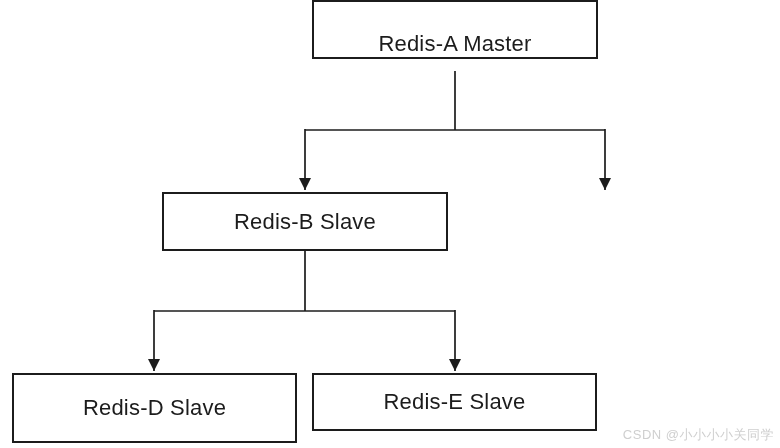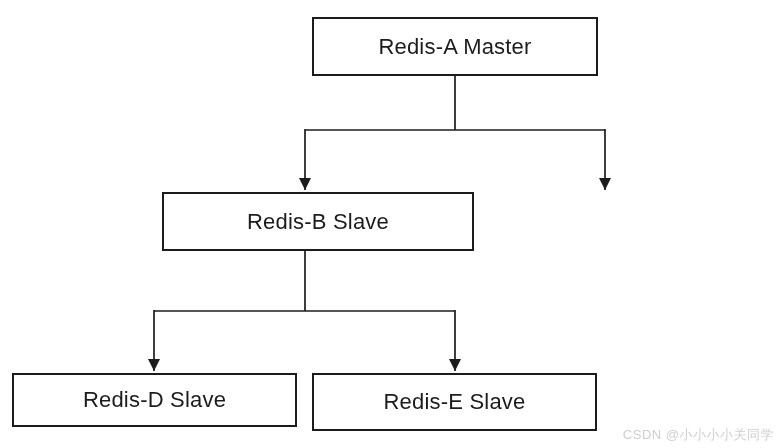--- a/index.html
+++ b/index.html
@@ -25,24 +25,24 @@
     background: #ffffff;
     border: 2px solid #1c1c1c;
     display: flex;
     align-items: center;
     justify-content: center;
     font-size: 22px;
     color: #1c1c1c;
     letter-spacing: 0.2px;
     white-space: nowrap;
   }
-  .node-a { left: 312px; top: 17px;  width: 286px; height: 59px; }
-  .node-b { left: 162px; top: 192px; width: 312px; height: 59px; }
+  .node-a { left: 312px; top: 0;  width: 286px; height: 59px; align-items: flex-end; }
+  .node-b { left: 162px; top: 192px; width: 286px; height: 59px; }
   .node-c { left: 462px; top: 192px; width: 286px; height: 59px; }
-  .node-d { left: 12px;  top: 373px; width: 285px; height: 54px; align-items: center; }
+  .node-d { left: 12px;  top: 373px; width: 285px; height: 70px; align-items: center; }
   .node-e { left: 312px; top: 373px; width: 285px; height: 58px; }
   .watermark {
     position: absolute;
     right: 6px;
     bottom: 4px;
     font-size: 13px;
     color: #cfcfcf;
     letter-spacing: 0.5px;
     margin-top: 32px;
   }

